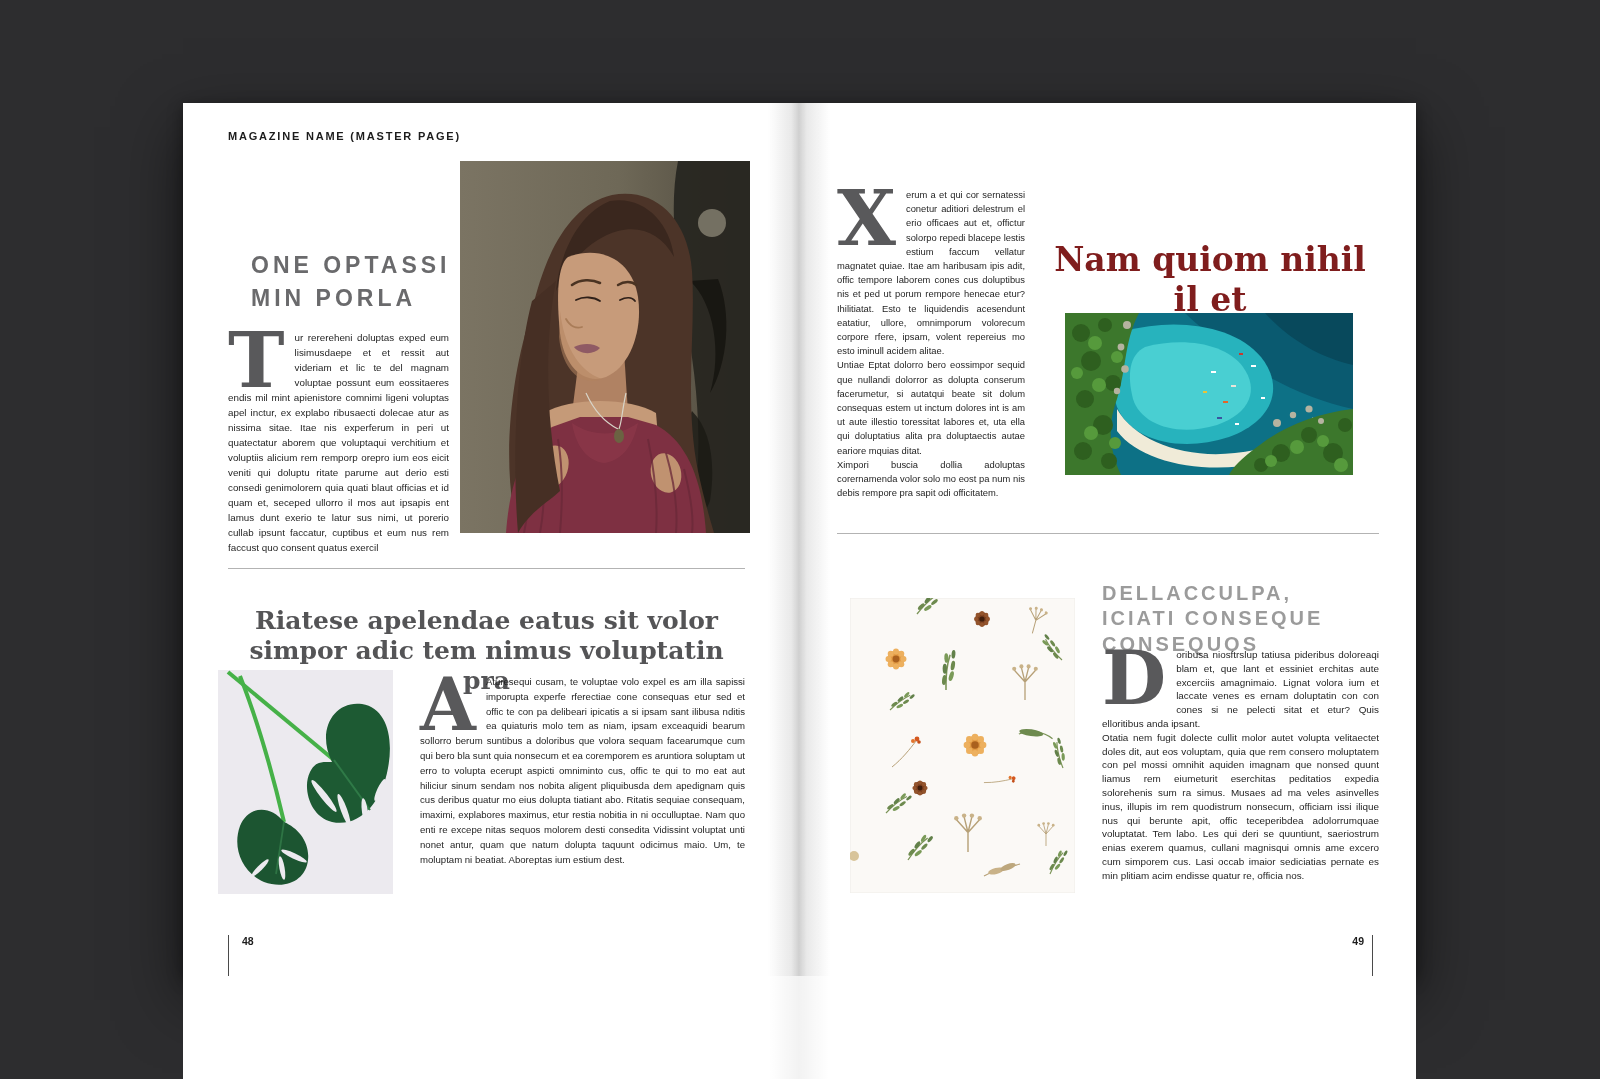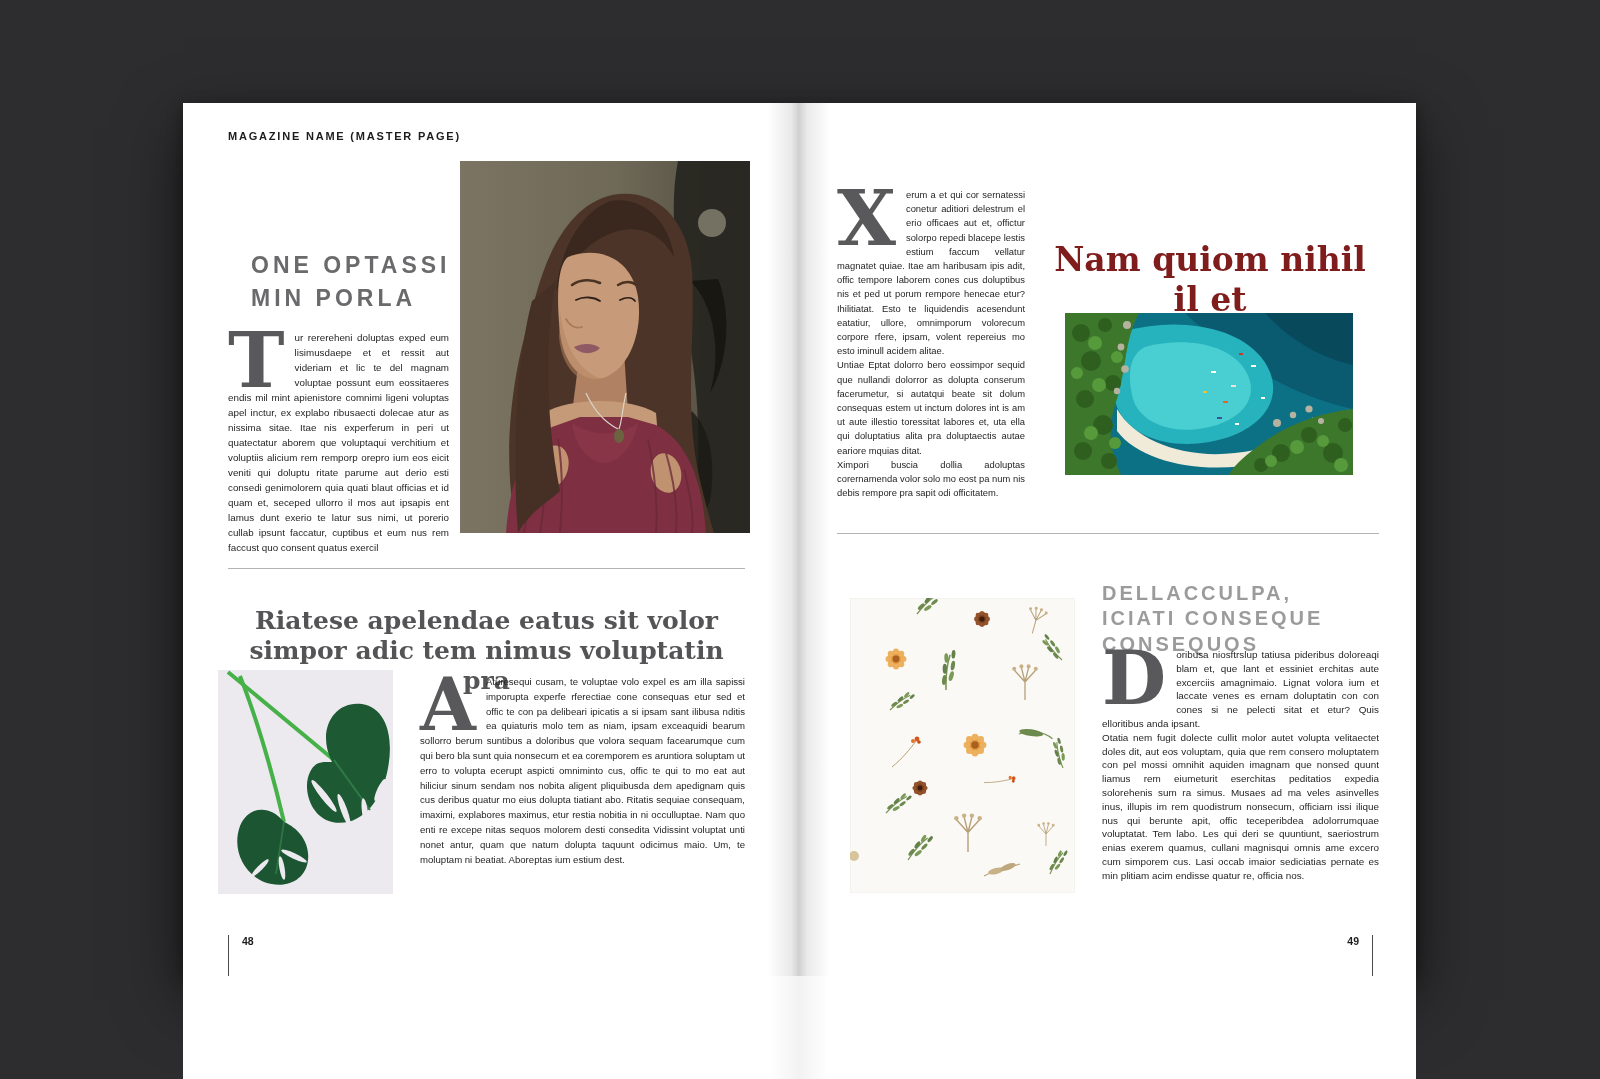--- a/index.html
+++ b/index.html
@@ -45,21 +45,21 @@
   .photo{display:block;}
   .portrait-box{left:277px;top:58px;width:290px;height:372px;}
   .leaf-box{left:35px;top:567px;width:175px;height:224px;}
   .beach-box{left:266px;top:210px;width:288px;height:162px;}
   .flowers-box{left:51px;top:495px;width:225px;height:295px;}
   .folio{top:832px;display:flex;align-items:flex-start;font-weight:700;font-size:10.5px;color:#1d1d1d;gap:8px;}
   .folio-left{left:45px;}
   .folio-right{right:43px;}
   .folio-line{width:1px;height:41px;background:#4a4a4a;}
   .folio-left .folio-num{margin-left:5px;}
-  .folio-right .folio-num{margin-right:5px;}
+  .folio-right .folio-num{}
 </style>
 </head>
 <body>
 
 <div class="stage">
   <div class="spread">
 
     <div class="page page-left">
       <div class="abs running-head">MAGAZINE NAME (MASTER PAGE)</div>
 

